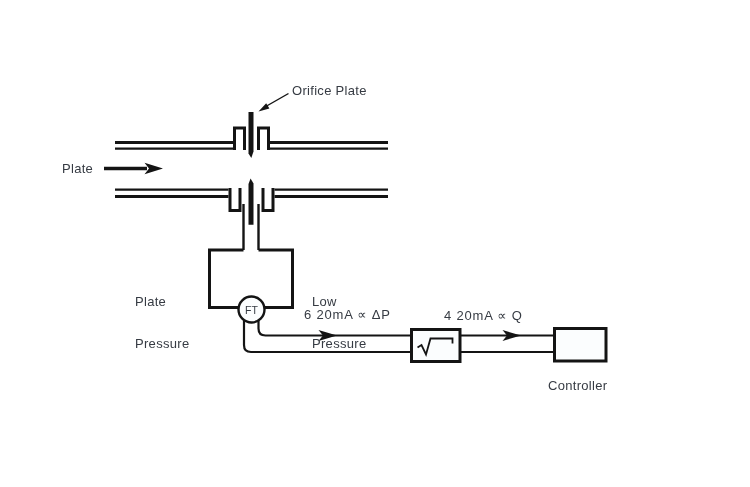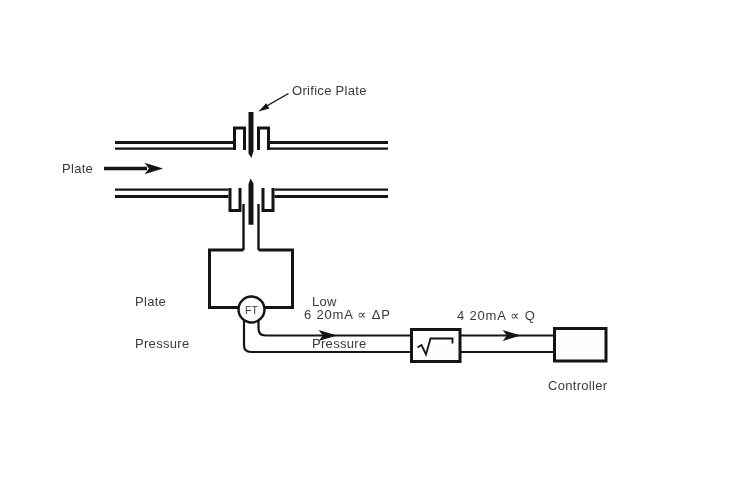--- a/index.html
+++ b/index.html
@@ -93,16 +93,16 @@
 
   <div class="lbl two-line" style="left:312px;top:267px">
     <div>Low</div>
     <div>Pressure</div>
   </div>
 
   <div class="lbl ft" style="left:238px;top:303px;width:27px;text-align:center">FT</div>
 
   <div class="lbl" style="left:304px;top:308px;letter-spacing:0.8px">6 20mA ∝ ΔP</div>
 
-  <div class="lbl" style="left:457px;top:309px;letter-spacing:0.8px">4 20mA ∝ Q</div>
+  <div class="lbl" style="left:444px;top:309px;letter-spacing:0.8px">4 20mA ∝ Q</div>
 
   <div class="lbl" style="left:548px;top:379px">Controller</div>
 </div>
 
 </body></html>

